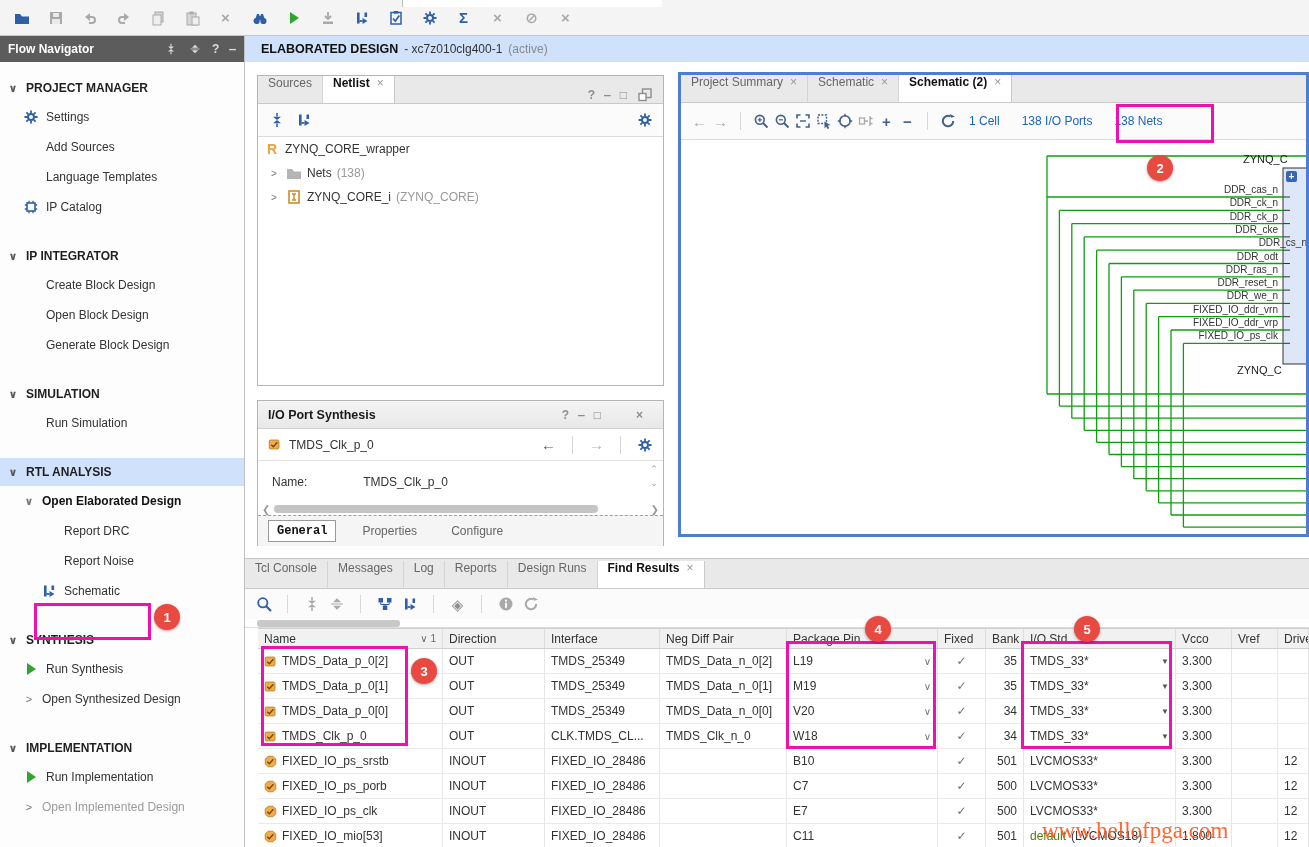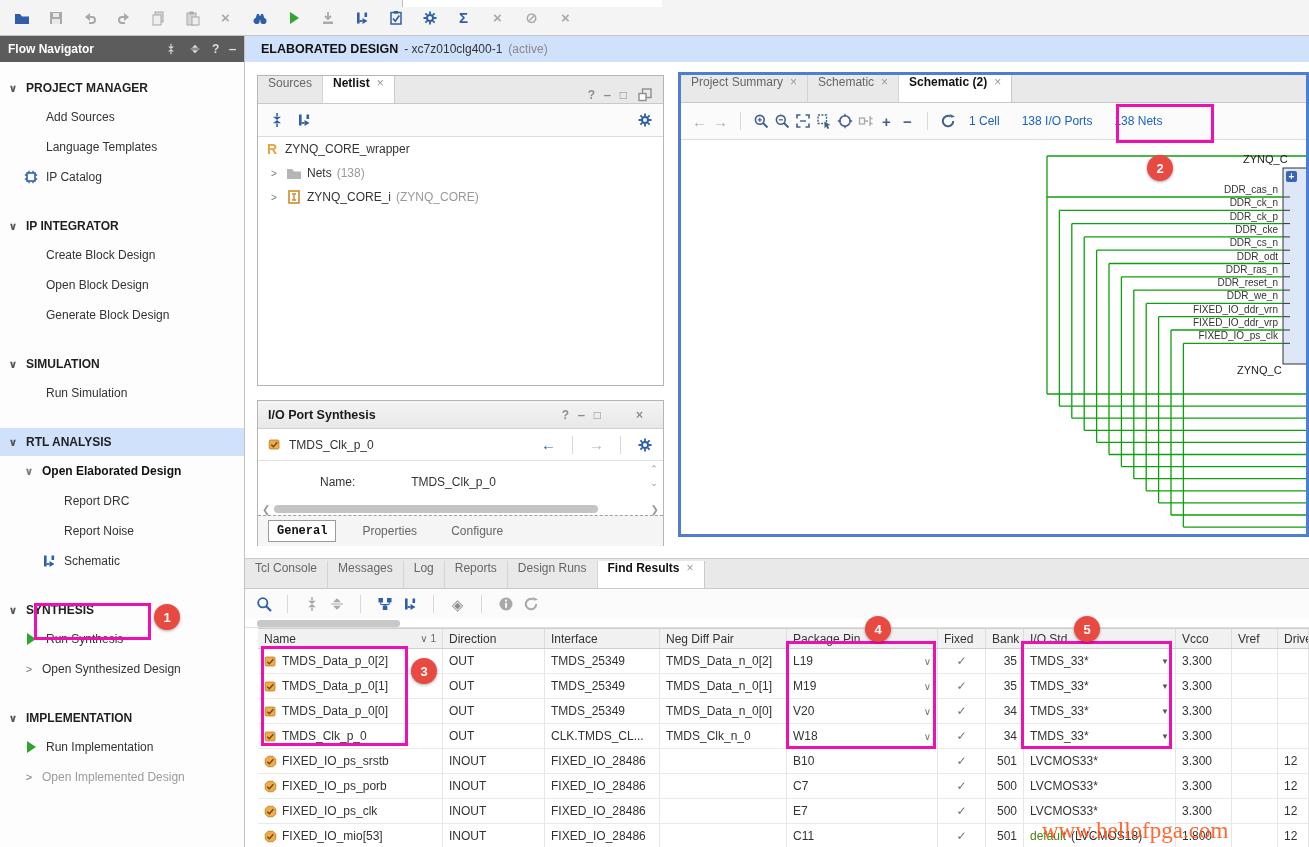--- a/index.html
+++ b/index.html
@@ -61,21 +61,21 @@
   .tree-row .muted { color:#999; }
   .r-glyph { color:#e8a33d; font-weight:bold; font-size:14px; width:16px; text-align:center; }
 
   
   #io-panel { left:257px; top:400px; width:407px; height:146px; }
   #io-title { height:28px; background:linear-gradient(#f4f4f4,#e8e8e8); border-bottom:1px solid #cfcfcf; display:flex; align-items:center; padding:0 10px; }
   #io-title b { font-size:12.5px; color:#1a1a1a; flex:1; }
   #io-sub { height:32px; border-bottom:1px solid #e0e0e0; display:flex; align-items:center; padding:0 10px; gap:8px; }
   #io-sub .spacer { flex:1; }
   #io-content { height:42px; position:relative; padding:14px 0 0 14px; }
-  #io-content .nm { display:inline-block; width:88px;margin-left:48px; }
+  #io-content .nm { display:inline-block; width:88px; }
   #io-vscroll { position:absolute; right:2px; top:2px; color:#999; font-size:9px; line-height:1.5; text-align:center; width:14px; }
   #io-hscroll { height:12px; display:flex; align-items:center; padding:0 4px; color:#999; font-size:10px; }
   #io-hscroll .track { flex:1; height:8px; margin:0 4px; position:relative; }
   #io-hscroll .thumb { position:absolute; left:0; top:0; height:8px; width:87%; background:#c4c4c4; border-radius:4px; }
   #io-tabs { border-top:1px dashed #9f9f9f; height:31px; background:#f5f5f5; display:flex; align-items:center; gap:18px; padding:0 10px; }
   #io-tabs .iotab { color:#666; padding:3px 8px; }
   #io-tabs .iotab.active { background:#fff; border:1px solid #9a9a9a; font-weight:bold; color:#111;font-family:Liberation Mono, monospace; }
 
   
   #schem-panel { left:678px; top:72px; width:631px; height:465px; border:3px solid #4d7ed2; background:#fff; }
@@ -224,20 +224,29 @@
             </svg>
           </span>
         <span>?</span>
         <span>‒</span>
       </span>
     </div>
     <div id="fn-body">
         <div class="fn-sec-h">
           <span class="caret">∨</span>
           <span>PROJECT MANAGER</span>
+        </div>
+        <div class="fn-item" style="padding-left: 22px;">
+          <span class="ic tone-blue">
+            <svg viewBox="0 0 16 16">
+              <circle cx="8" cy="8" r="3" fill="none" stroke="currentColor" stroke-width="2"></circle>
+              <path d="M8 1.5v2.6M8 11.9v2.6M1.5 8h2.6M11.9 8h2.6M3.4 3.4l1.8 1.8M12.6 3.4l-1.8 1.8M3.4 12.6l1.8-1.8M12.6 12.6l-1.8-1.8" stroke="currentColor" stroke-width="1.8"></path>
+            </svg>
+          </span>
+          <span>Settings</span>
         </div>
         <div class="fn-item" style="padding-left: 22px;">
           <span style="width:18px"></span>
           <span>Add Sources</span>
         </div>
         <div class="fn-item" style="padding-left: 22px;">
           <span style="width:18px"></span>
           <span>Language Templates</span>
         </div>
         <div class="fn-item" style="padding-left: 22px;">
@@ -588,21 +597,21 @@
           <line x1="490" y1="375" x2="625" y2="375" stroke="#0ca00c" stroke-width="1.3"></line>
           <line x1="502.4000000000001" y1="203.3" x2="602" y2="203.3" stroke="#0ca00c" stroke-width="1.3"></line>
           <line x1="602" y1="203.3" x2="609" y2="203.3" stroke="#333" stroke-width="1"></line>
           <line x1="502.4000000000001" y1="203.3" x2="502.4000000000001" y2="387.1" stroke="#0ca00c" stroke-width="1.3"></line>
           <line x1="502.4000000000001" y1="387.1" x2="625" y2="387.1" stroke="#0ca00c" stroke-width="1.3"></line>
         </svg>
         <div class="port-label" style="left: 597px; top: 44px;">DDR_cas_n</div>
         <div class="port-label" style="left: 597px; top: 57.3px;">DDR_ck_n</div>
         <div class="port-label" style="left: 597px; top: 70.6px;">DDR_ck_p</div>
         <div class="port-label" style="left: 597px; top: 83.9px;">DDR_cke</div>
-        <div class="port-label" style="left: 597px; top: 97.2px;">DDR_cs_n</div>
+        <div class="port-label" style="left: 626px; top: 97.2px;">DDR_cs_n</div>
         <div class="port-label" style="left: 597px; top: 110.5px;">DDR_odt</div>
         <div class="port-label" style="left: 597px; top: 123.8px; padding-left: 30px;">DDR_ras_n</div>
         <div class="port-label" style="left: 597px; top: 137.1px;">DDR_reset_n</div>
         <div class="port-label" style="left: 597px; top: 150.4px;">DDR_we_n</div>
         <div class="port-label" style="left: 597px; top: 163.7px;">FIXED_IO_ddr_vrn</div>
         <div class="port-label" style="left: 597px; top: 177px;">FIXED_IO_ddr_vrp</div>
         <div class="port-label" style="left: 597px; top: 190.3px;">FIXED_IO_ps_clk</div>
         <div class="blk-label" style="left: 562px; top: 13px;">ZYNQ_C</div>
         <div class="blk-label" style="left: 556px; top: 224px;">ZYNQ_C</div>
         <div id="blk-plus" style="left: 605px; top: 31px;">+</div>

